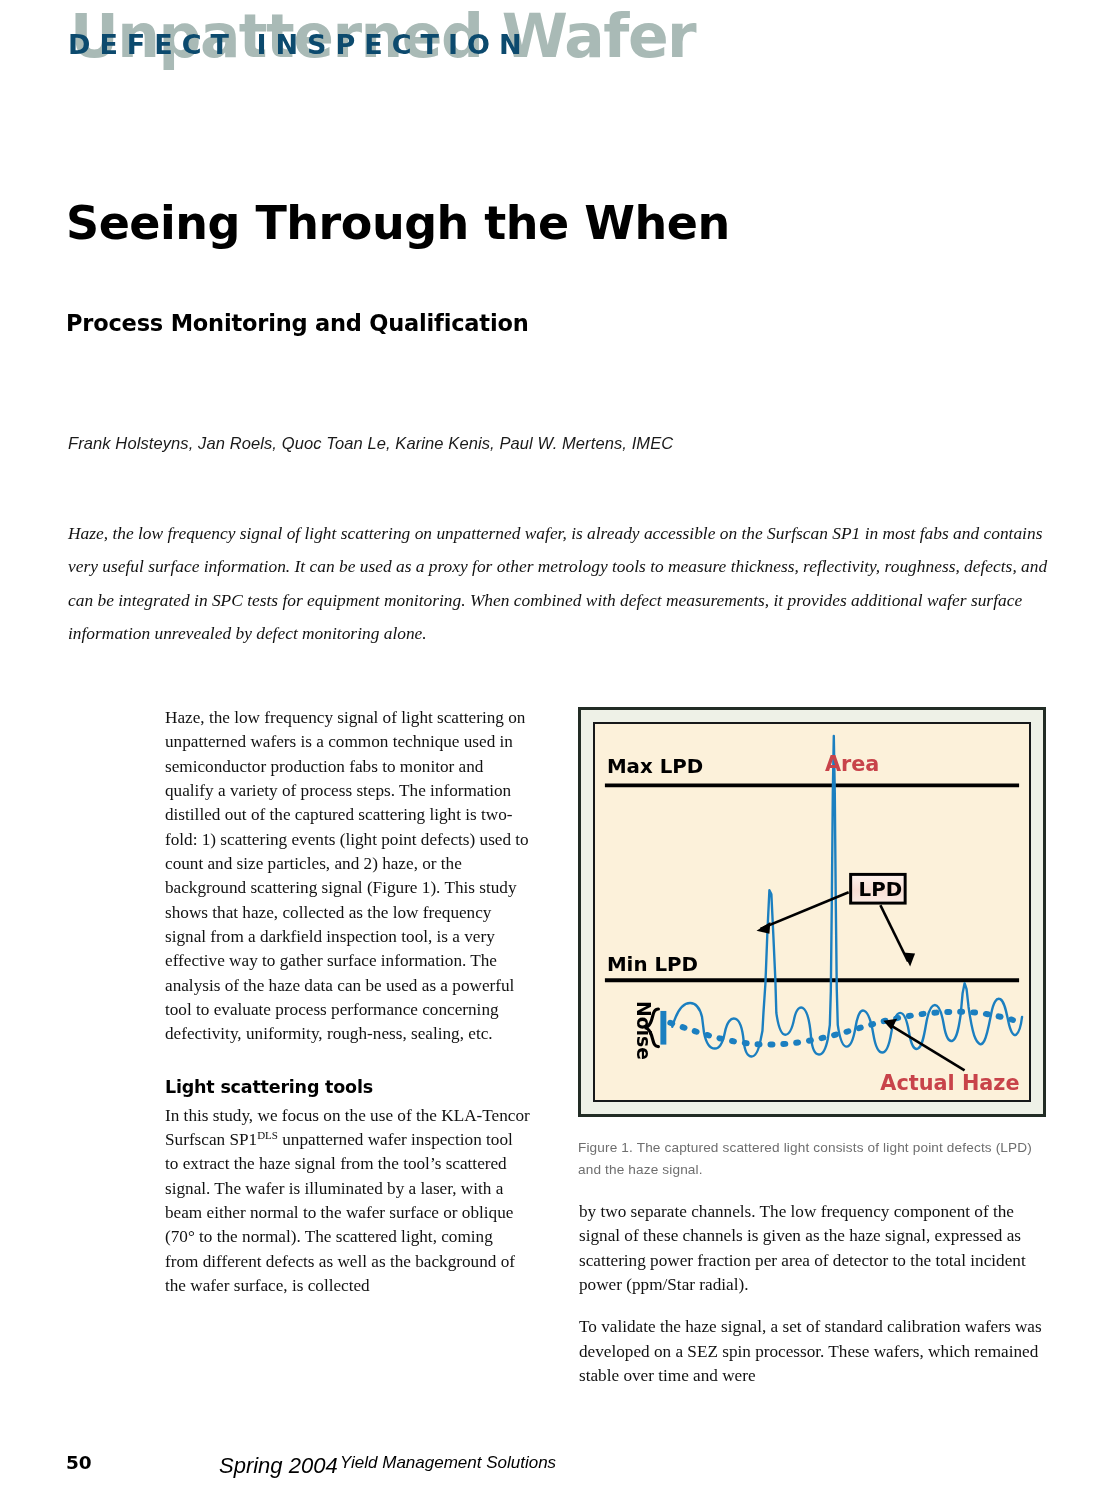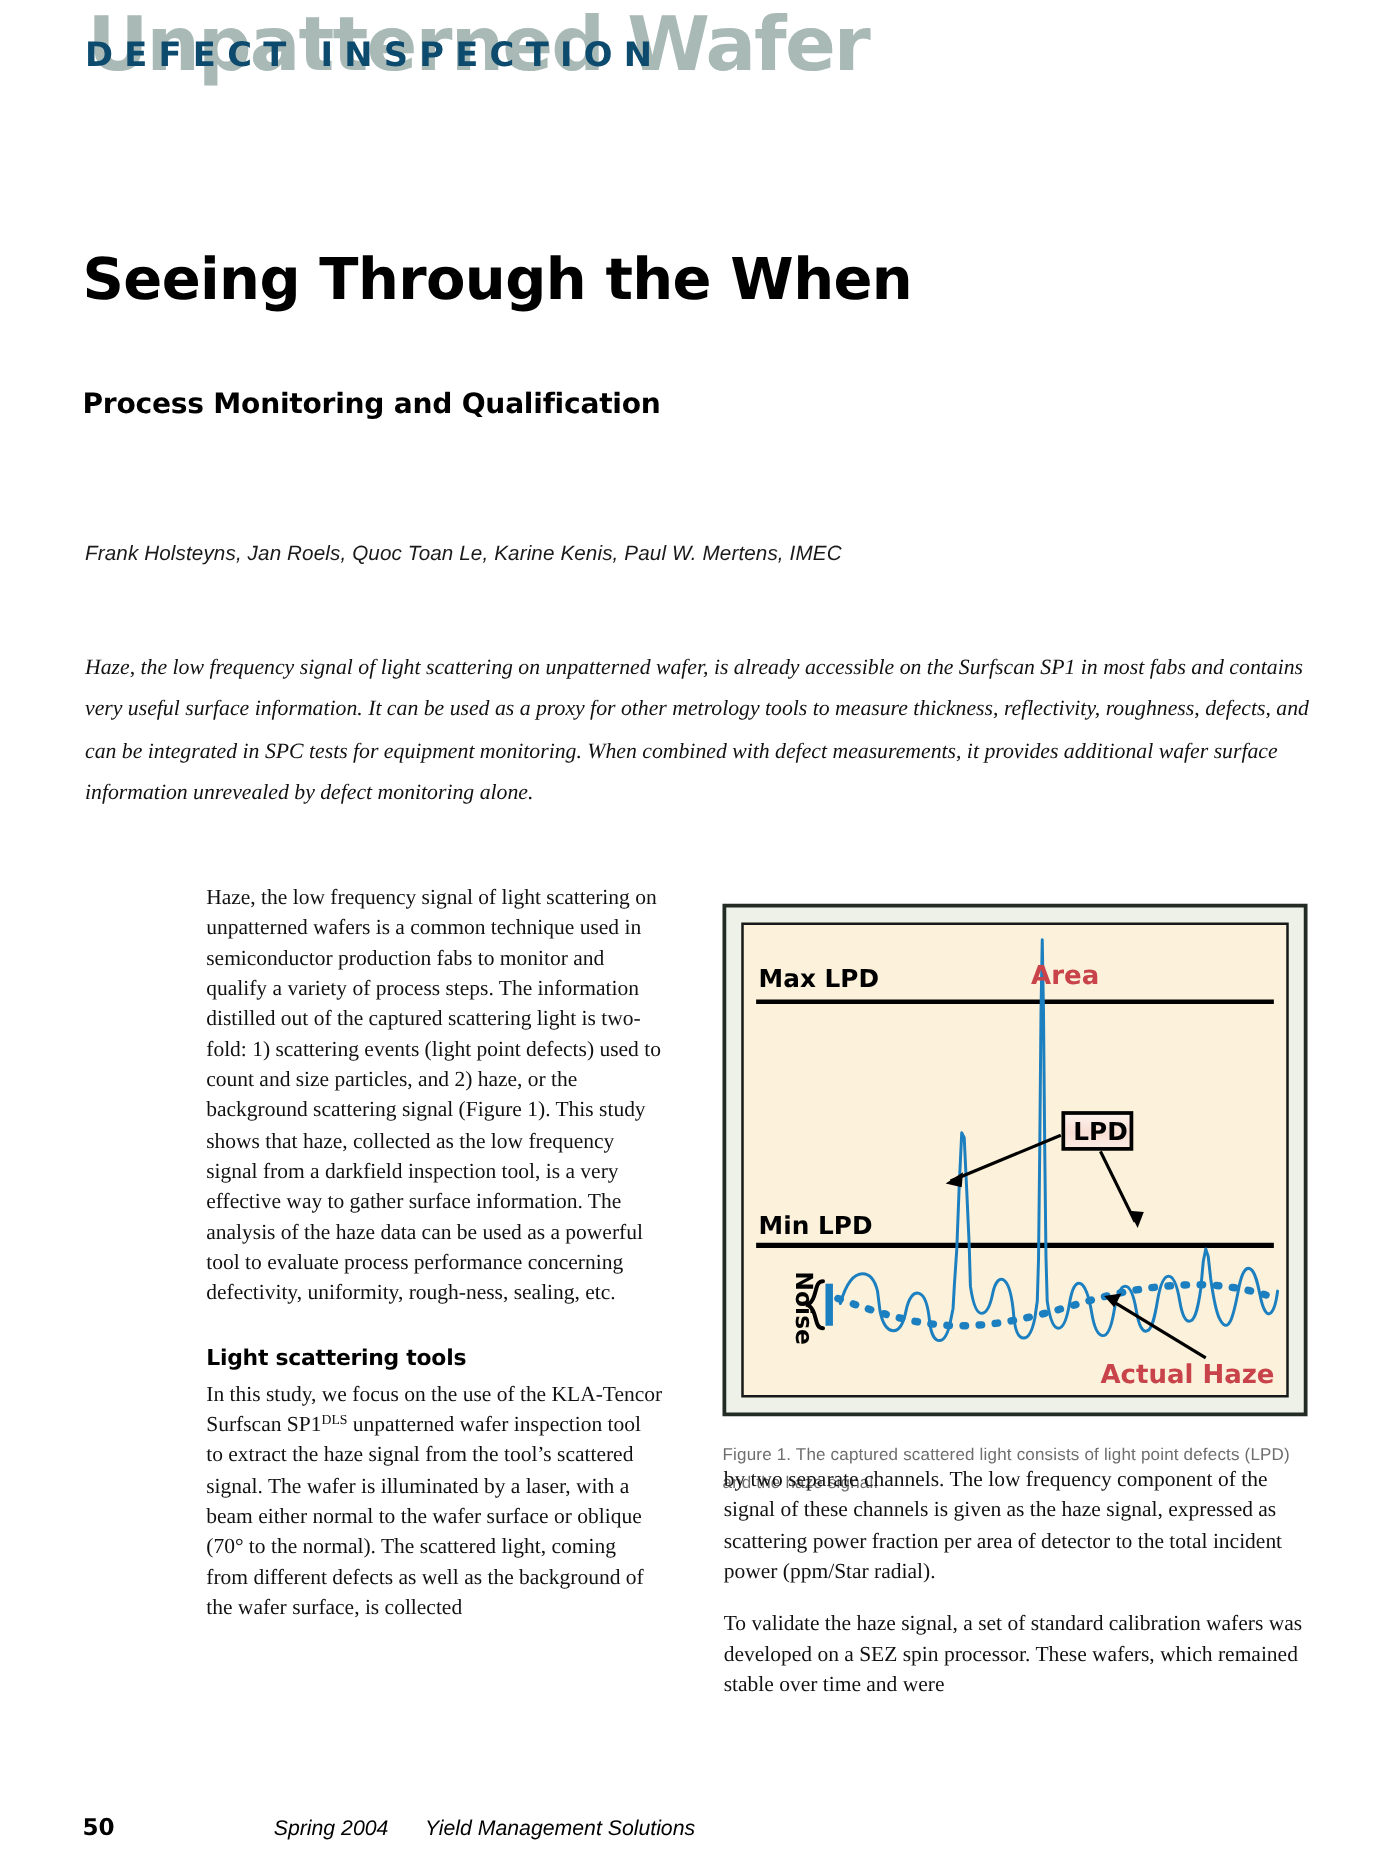--- a/index.html
+++ b/index.html
@@ -104,21 +104,21 @@
   
   .col-left {
     position: absolute;
     left: 165px;
     top: 706px;
     width: 365px;
   }
   .col-right-lower {
     position: absolute;
     left: 579px;
-    top: 1172px;
+    top: 1200px;
     width: 468px;
   }
 
   h2.sec {
     font-family: "DejaVu Sans", sans-serif;
     font-weight: bold;
     font-size: 17.5px;
     letter-spacing: -0.2px;
     margin: 0 0 6px 0;
     line-height: 1.2;
@@ -151,21 +151,20 @@
     top: 707px;
     width: 468px;
   }
   .figure-outer {
     border: 3px solid #222c25;
     background: #eef1e7;
     padding: 12px;
     box-sizing: border-box;
     width: 468px;
     height: 410px;
-    margin-top: 16px;
   }
   .figure-inner {
     border: 2px solid #16181a;
     background: #fcf1da;
     width: 100%;
     height: 100%;
     box-sizing: border-box;
     position: relative;
     overflow: hidden;
   }
@@ -193,21 +192,21 @@
     position: absolute; left: 0; top: 0;
     font-family: "DejaVu Sans", sans-serif;
     font-weight: bold;
     font-size: 18.5px;
     color: #000;
   }
   .footer .issue {
     position: absolute; left: 153px; top: 1px;
     font-family: "Liberation Sans", sans-serif;
     font-style: italic;
-    font-size: 17px;
+    font-size: 22px;
     color: #000;
   }
   .footer .pub {
     position: absolute; left: 274px; top: 1px;
     font-family: "Liberation Sans", sans-serif;
     font-style: italic;
     font-size: 17px;
     color: #000;
   }
 

